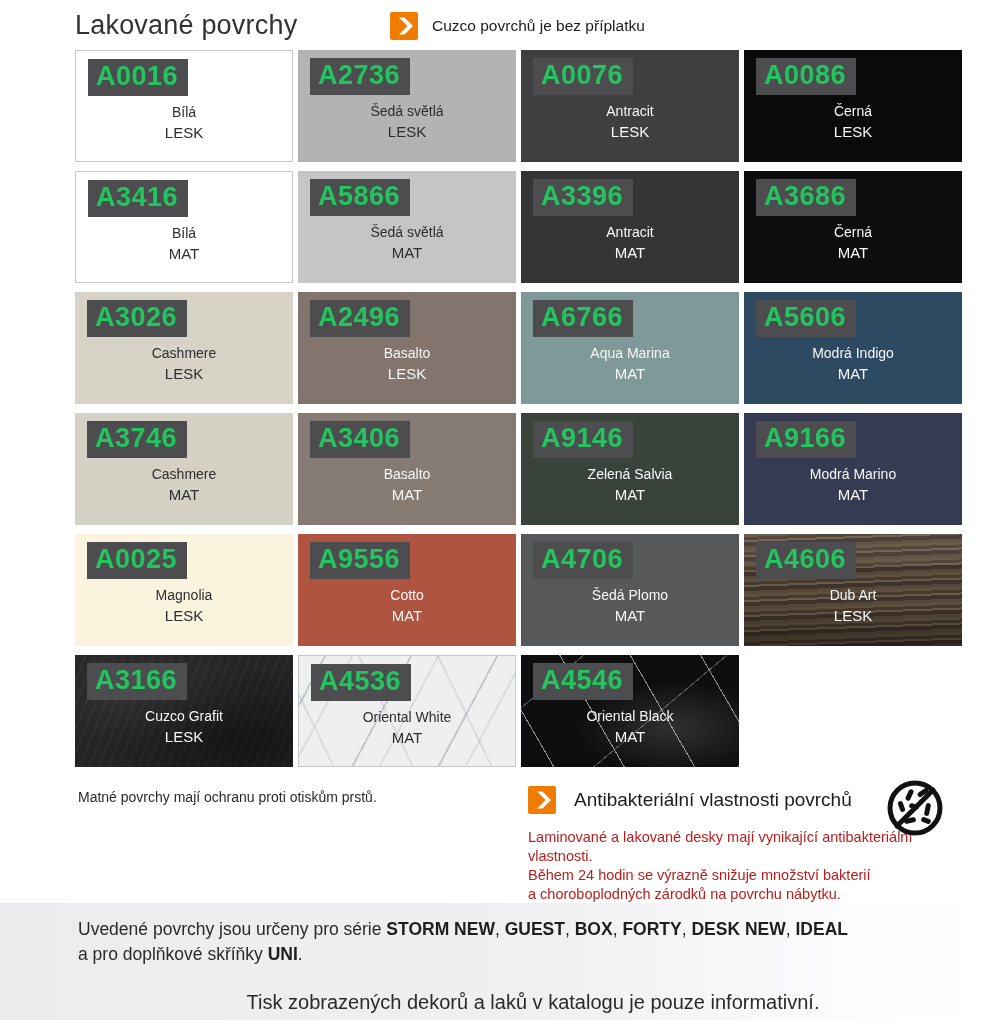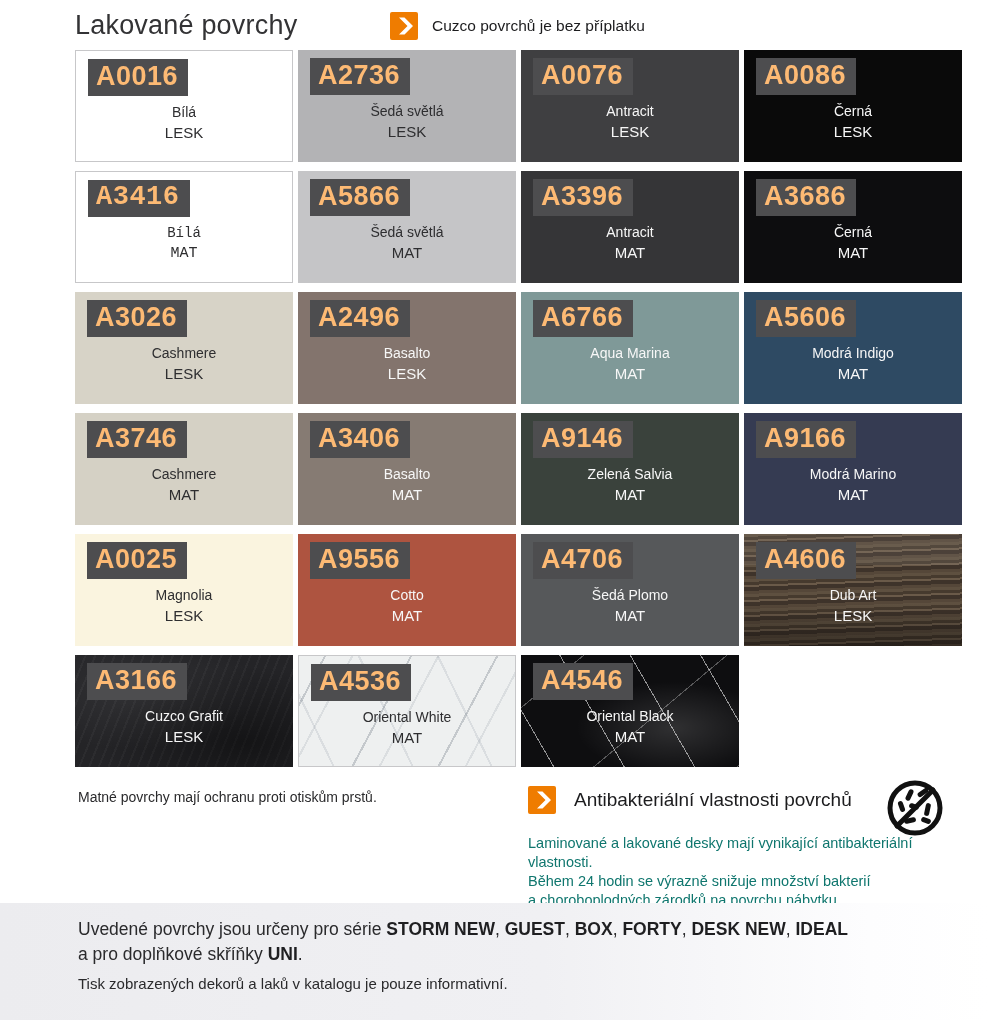--- a/index.html
+++ b/index.html
@@ -15,21 +15,21 @@
   .header-note{margin-left:14px;font-size:15.5px;color:#1c1c1e;}
   
   .grid{
     position:absolute;top:50px;left:75px;width:888px;
     display:grid;grid-template-columns:repeat(4,218px);gap:9px 5px;
   }
   .swatch{position:relative;height:112px;box-sizing:border-box;}
   .swatch.bordered{border:1px solid #c7c7c9;}
   .code{
     position:absolute;top:8px;left:12px;
-    background:#4d4d4f;color:#fdba74;
+    background:#4d4d4f;color:#22c55e;
     font-size:27px;font-weight:700;letter-spacing:.5px;
     padding:2px 10px 4px 8px;line-height:1.15;
   }
   .name{position:absolute;top:51px;left:0;right:0;text-align:center;font-size:14px;line-height:20px;}
   .finish{position:absolute;top:72px;left:0;right:0;text-align:center;font-size:15px;line-height:20px;}
   .txt-dark .name,.txt-dark .finish{color:#2e2e30;}
   .txt-light .name,.txt-light .finish{color:#f7f7f7;}
   
   .tex-dub-art{
     background-color:#4e4134;
@@ -57,29 +57,29 @@
       repeating-linear-gradient(60deg,rgba(0,0,0,0) 0 28px,rgba(255,255,255,.55) 28px 29px,rgba(0,0,0,0) 29px 61px),
       repeating-linear-gradient(140deg,rgba(0,0,0,0) 0 40px,rgba(255,255,255,.30) 40px 41px,rgba(0,0,0,0) 41px 92px),
       radial-gradient(ellipse at 70% 65%,rgba(255,255,255,.14),rgba(0,0,0,0) 45%);
   }
   
   .fingerprint-note{position:absolute;top:789px;left:78px;font-size:14px;color:#2a2a2c;}
   .anti{position:absolute;top:786px;left:528px;width:435px;}
   .anti-head{display:flex;align-items:center;}
   .anti-heading{margin-left:18px;font-size:19px;color:#1c1c1e;}
   .bacteria-icon{position:absolute;top:-8px;right:18px;width:60px;height:60px;}
-  .anti-text{margin-top:20px;font-size:14.5px;line-height:19px;color:#0f766e;}
+  .anti-text{margin-top:14px;font-size:14.5px;line-height:19px;color:#b91c1c;}
   
   .footer{
     position:absolute;left:0;right:0;top:903px;bottom:0;
     background:linear-gradient(90deg,#ececef 0%,#f0f0f3 55%,#fdfdfe 88%,#ffffff 100%);
   }
   .footer-series{margin:14px 0 0 78px;font-size:17.5px;line-height:25px;color:#2a2a2c;}
   .footer-series b{font-weight:700;color:#1f1f21;}
-  .footer-disclaimer{margin:8px 0 0 78px;font-size:15px;color:#2a2a2c;}
+  .footer-disclaimer{margin:24px 0 0 78px;font-size:20px;color:#2a2a2c;text-align:center;}
 </style>
 </head>
 <body>
 
 <div class="header">
   <div class="page-title">Lakované povrchy</div>
   <svg class="arrow-badge" viewBox="0 0 28 28">
     <rect x="0" y="0" width="28" height="28" rx="2" fill="#ef7c00"></rect>
     <polygon points="9,5.5 14.5,5.5 23,14 14.5,22.5 9,22.5 17.5,14" fill="#ffffff"></polygon>
   </svg>
@@ -104,21 +104,21 @@
     <span class="name">Antracit</span>
     <span class="finish">LESK</span>
   </div>
 
   <div class="swatch txt-light" style="background: rgb(10, 10, 10);">
     <span class="code">A0086</span>
     <span class="name">Černá</span>
     <span class="finish">LESK</span>
   </div>
 
-  <div class="swatch bordered txt-dark" style="background: rgb(255, 255, 255); font-family: Liberation Mono, monospace;">
+  <div class="swatch bordered txt-dark" style="background: rgb(255, 255, 255);">
     <span class="code">A3416</span>
     <span class="name">Bílá</span>
     <span class="finish">MAT</span>
   </div>
 
   <div class="swatch txt-dark" style="background: rgb(197, 197, 199);">
     <span class="code">A5866</span>
     <span class="name">Šedá světlá</span>
     <span class="finish">MAT</span>
   </div>

